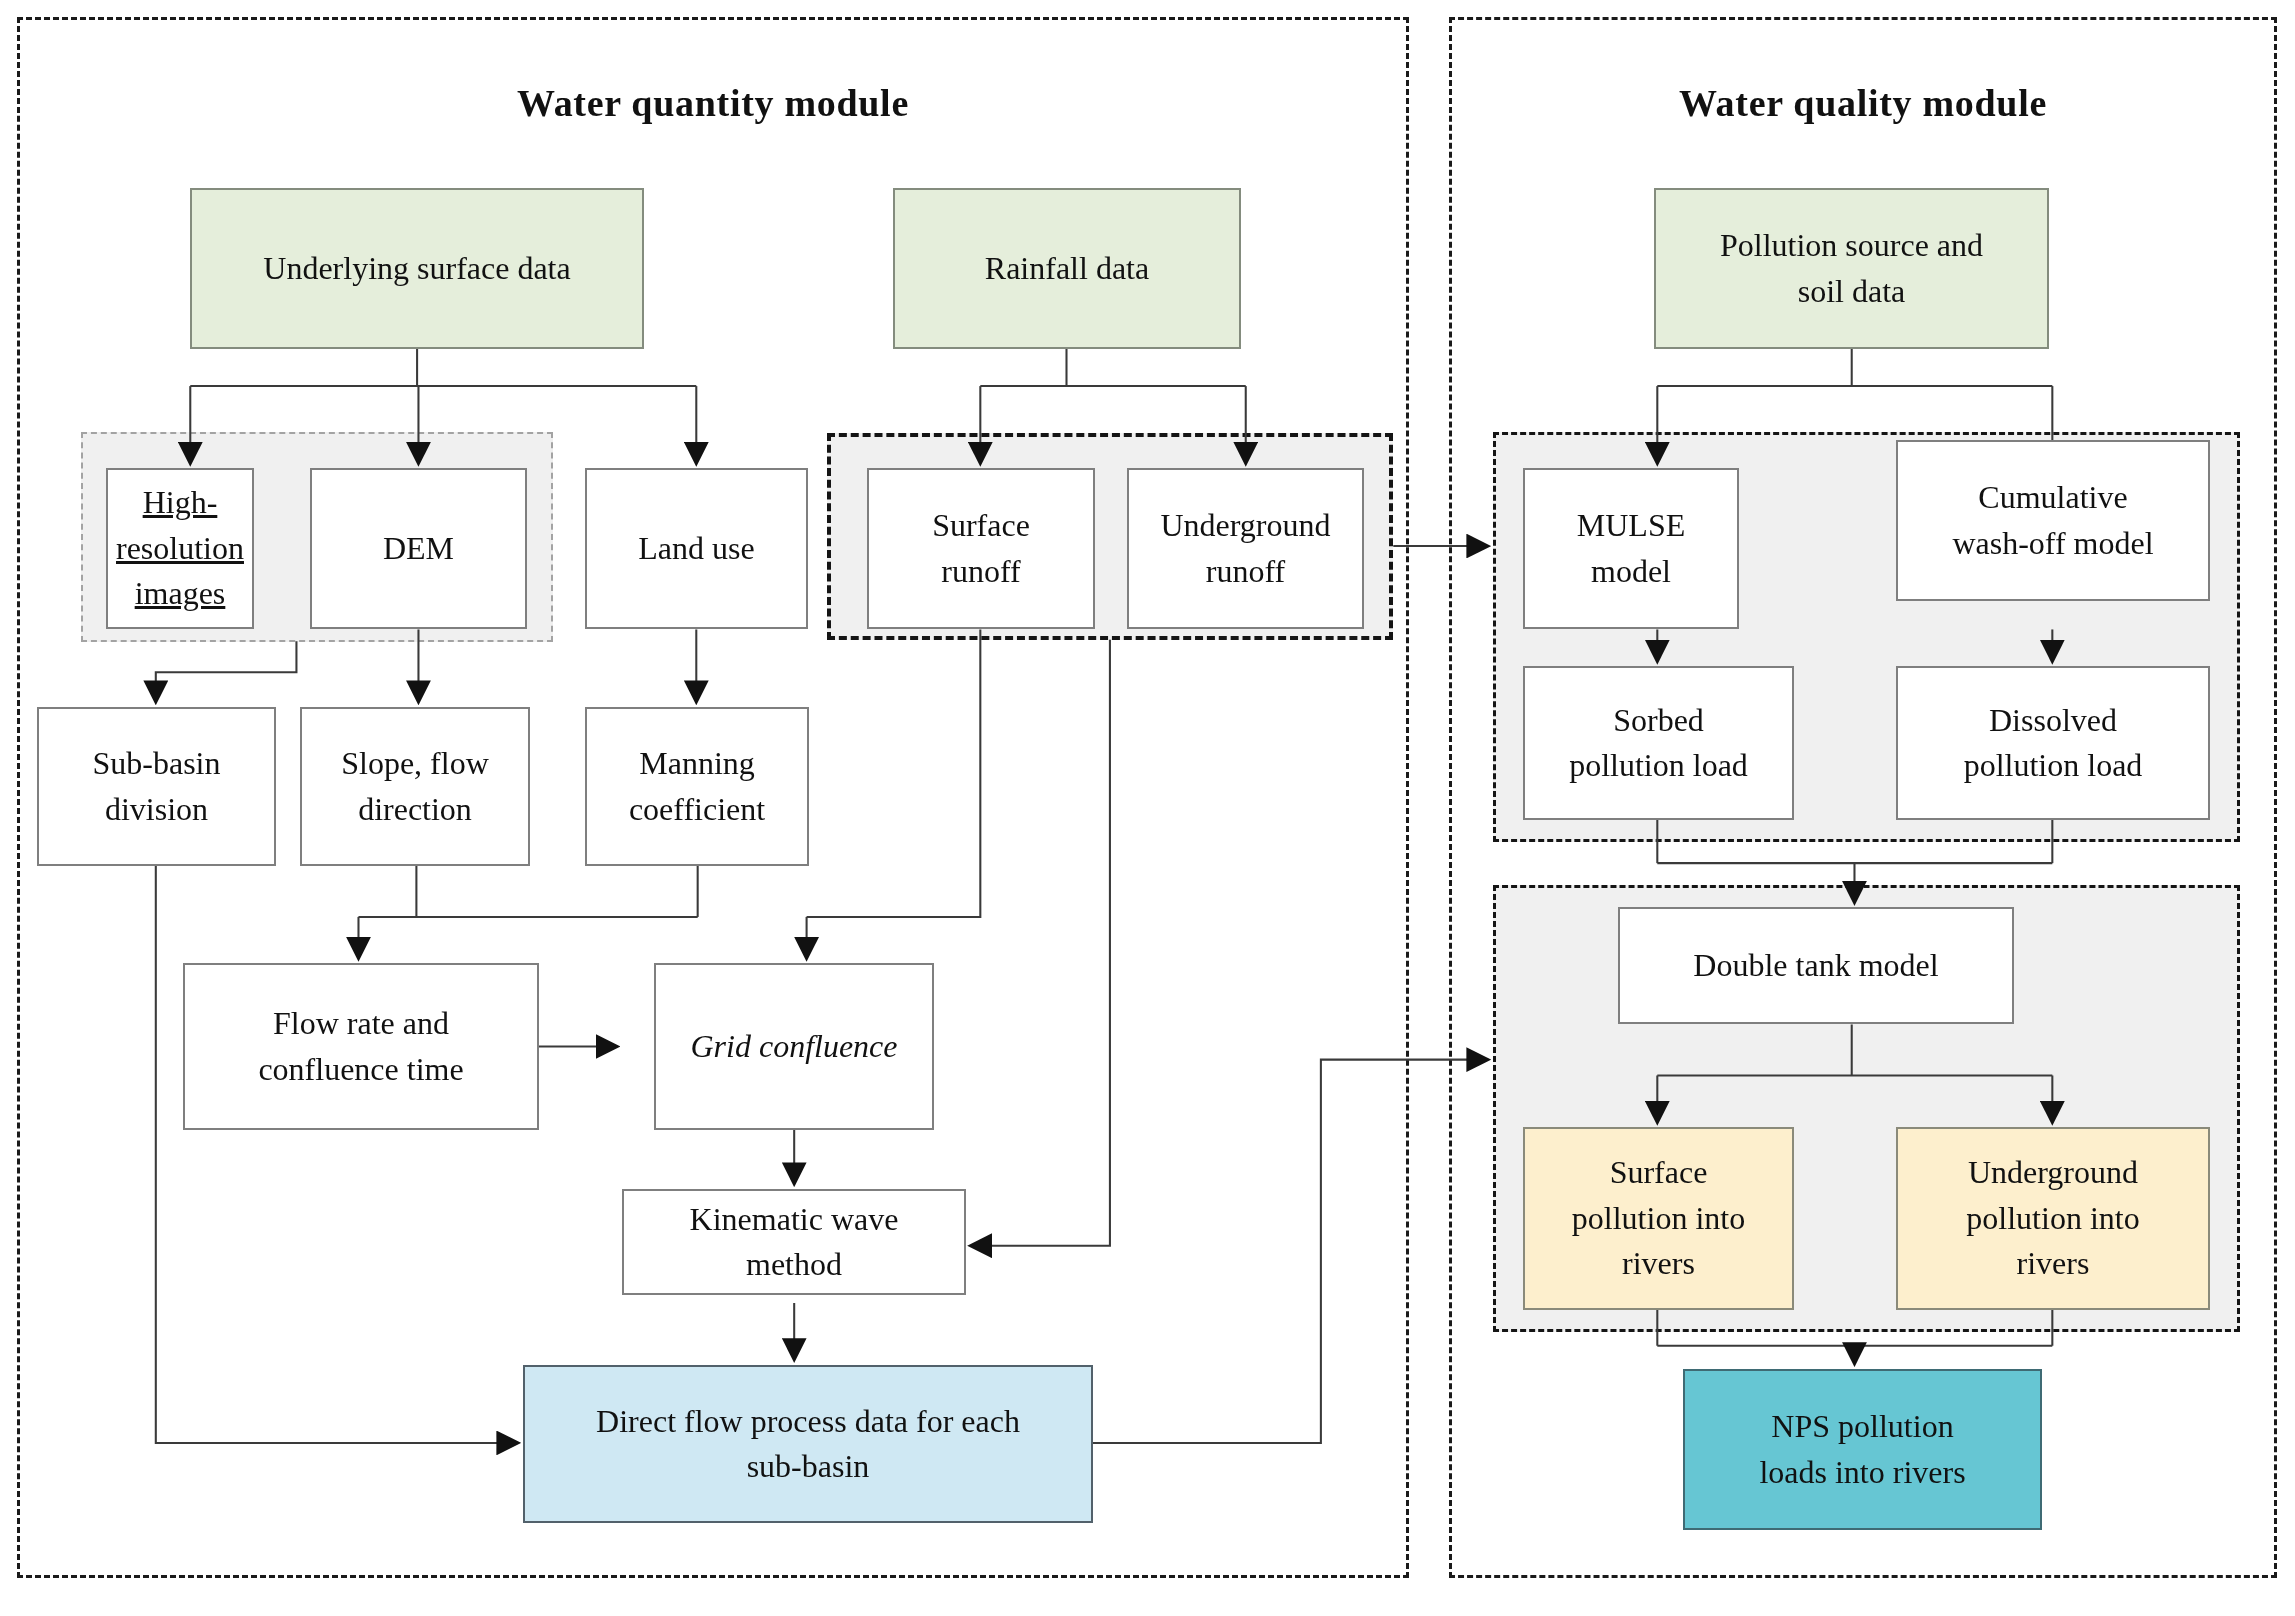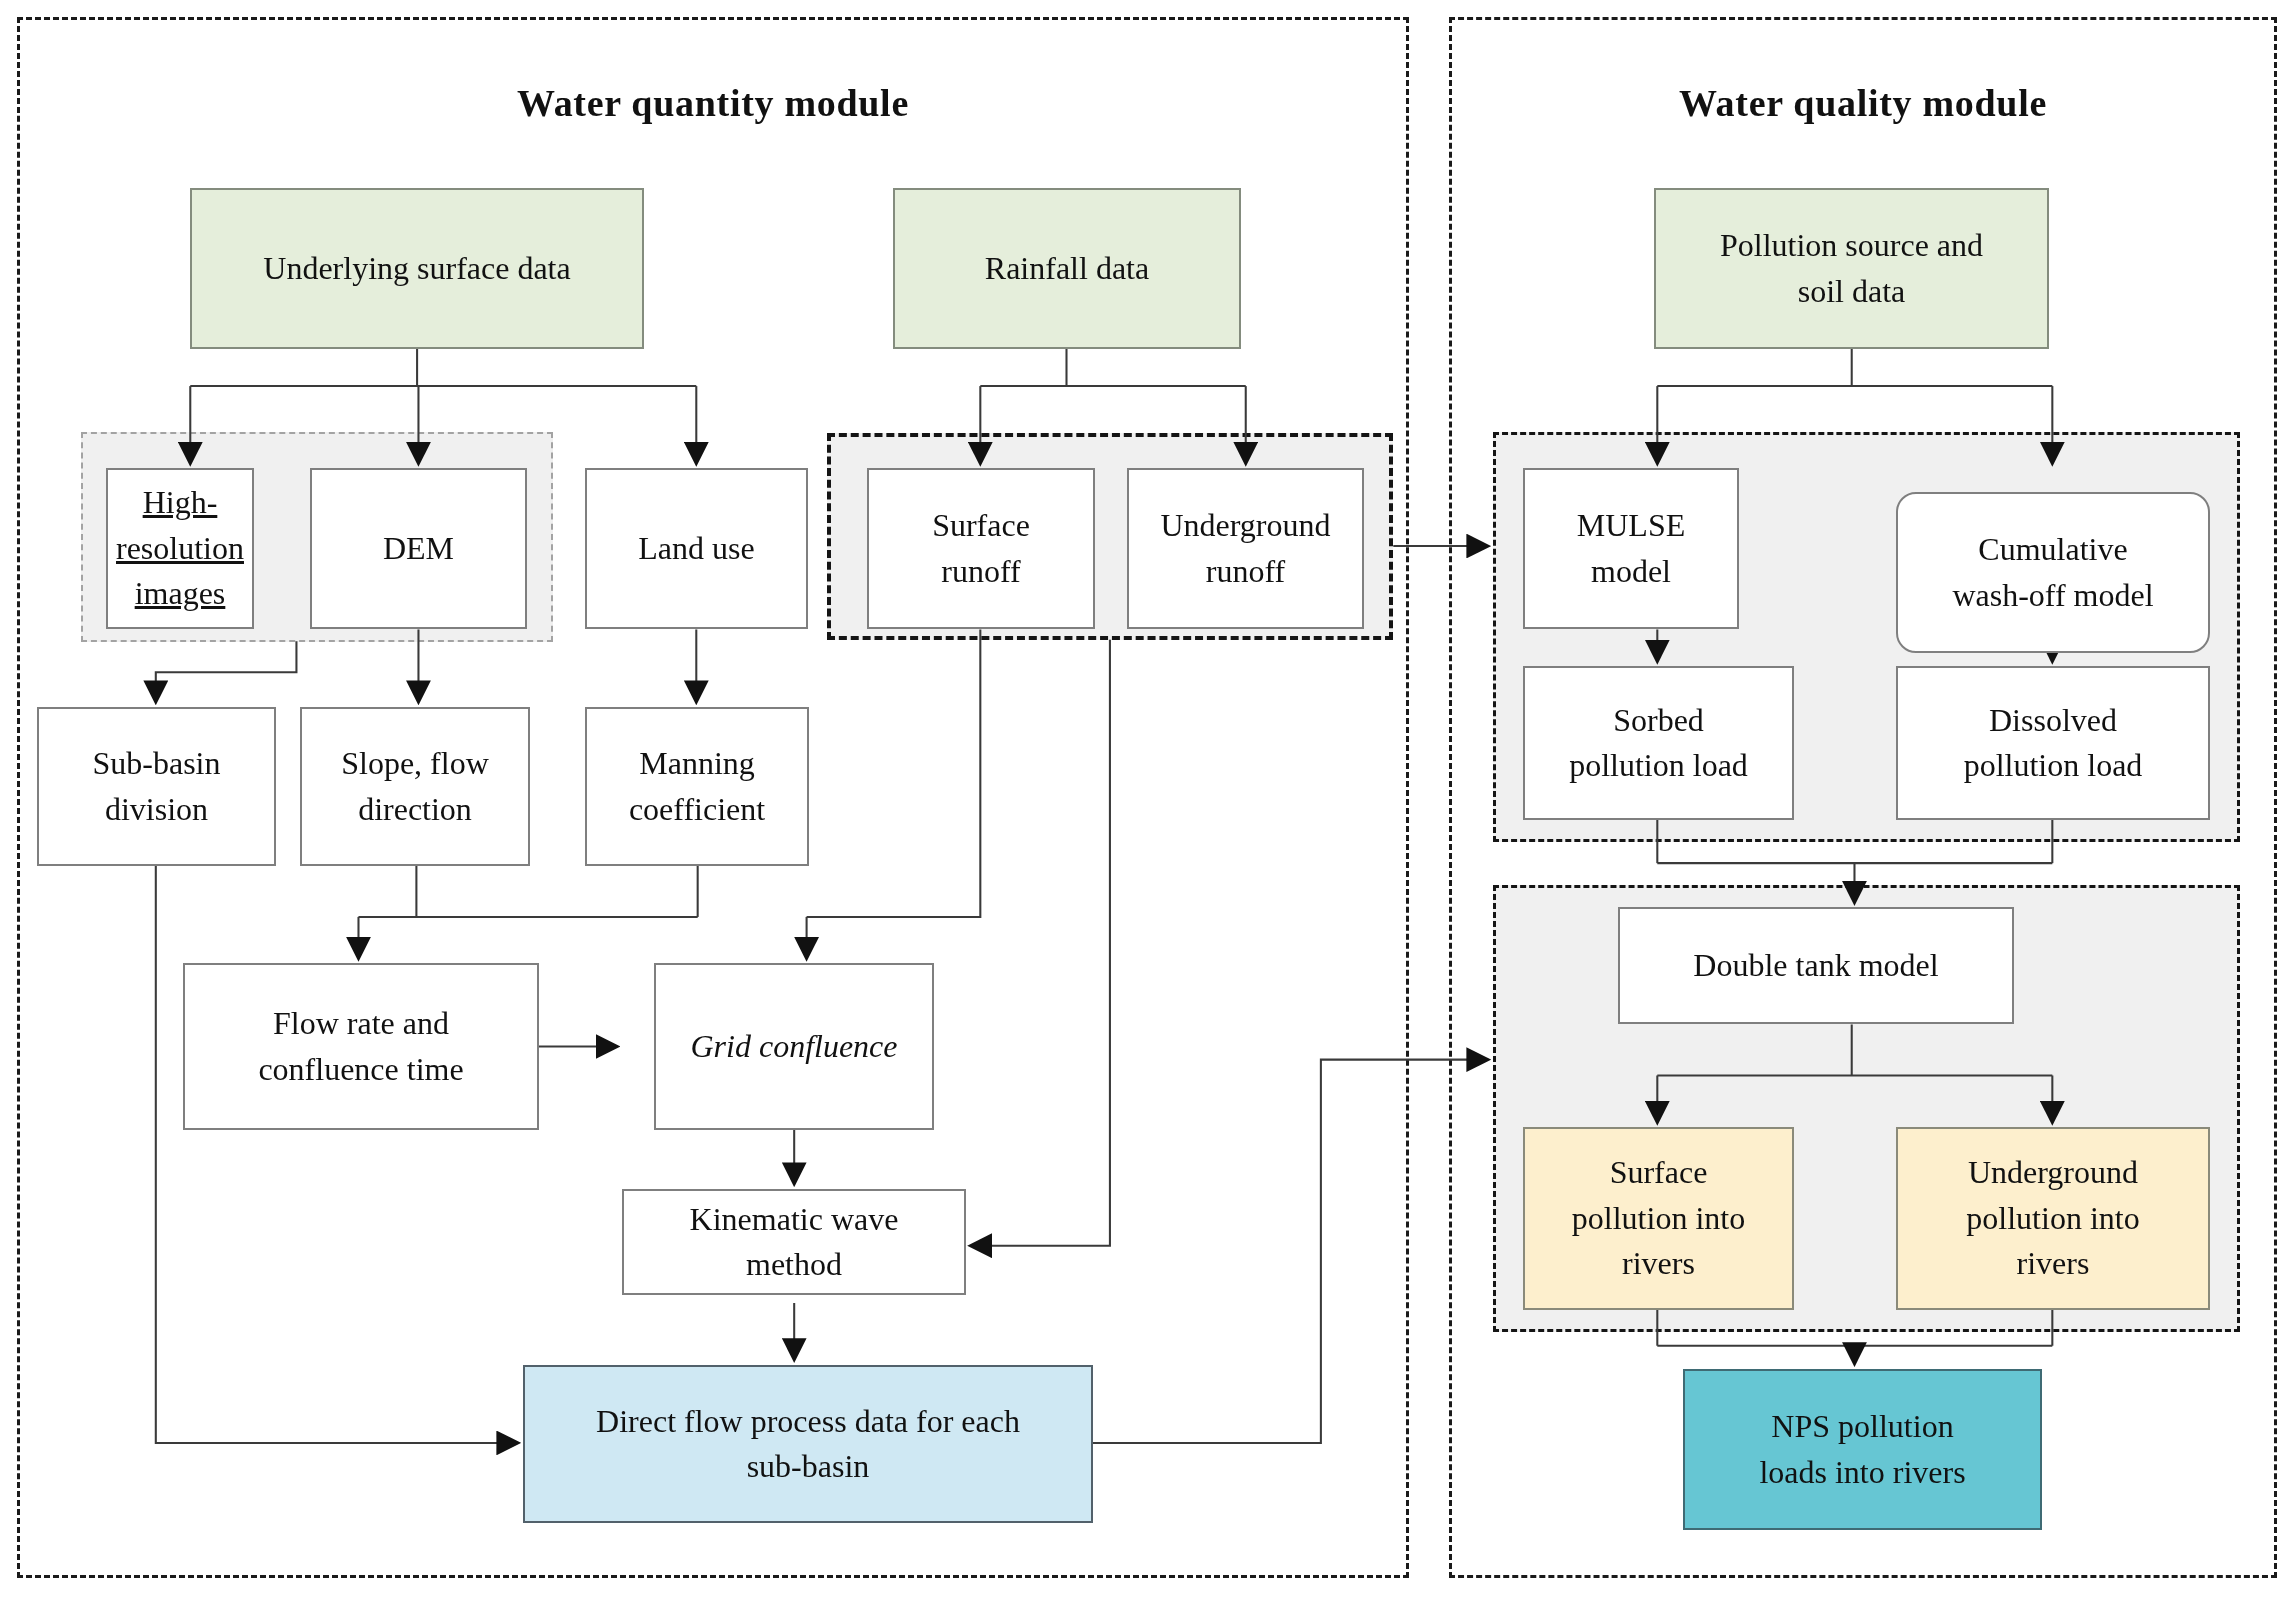--- a/index.html
+++ b/index.html
@@ -195,21 +195,21 @@
   </div>
 
   <div class="node green" style="left:1654px; top:188px; width:395px; height:161px;">
     <span>Pollution source and
 soil data</span>
   </div>
   <div class="node" style="left:1523px; top:468px; width:216px; height:161px;">
     <span>MULSE
 model</span>
   </div>
-  <div class="node" style="left:1896px; top:492px; width:314px; height:161px;border-radius:20px;">
+  <div class="node" style="left:1896px; top:440px; width:314px; height:161px;">
     <span>Cumulative
 wash-off model</span>
   </div>
   <div class="node" style="left:1523px; top:666px; width:271px; height:154px;">
     <span>Sorbed
 pollution load</span>
   </div>
   <div class="node" style="left:1896px; top:666px; width:314px; height:154px;">
     <span>Dissolved
 pollution load</span>

